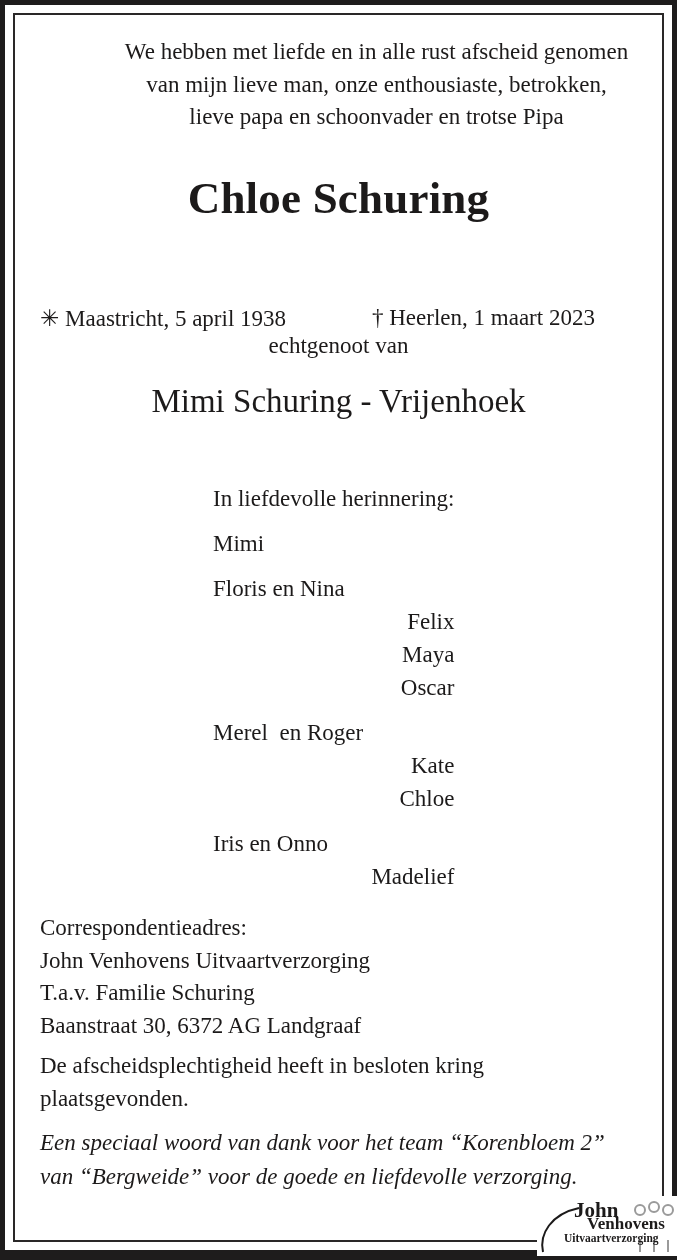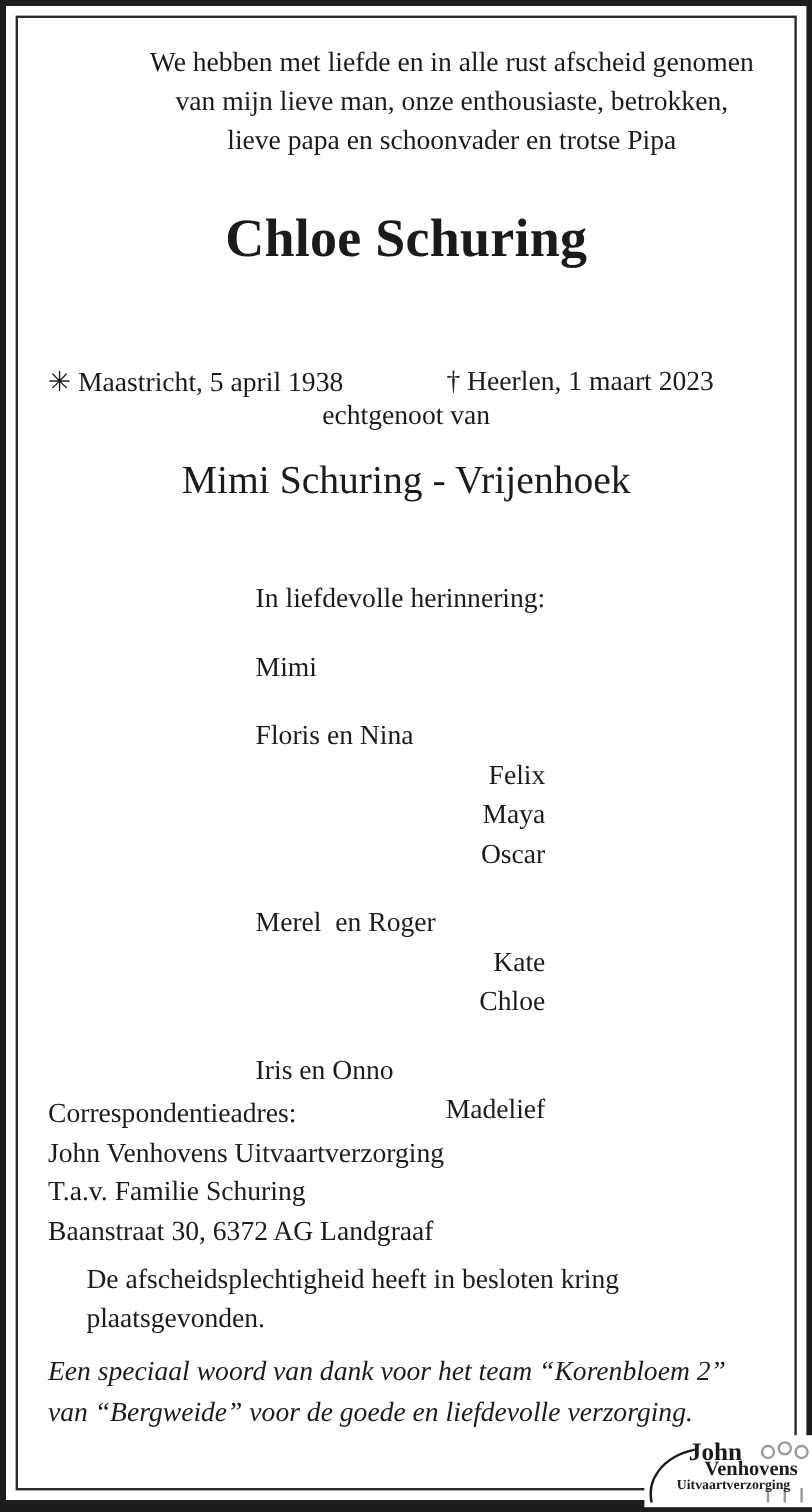--- a/index.html
+++ b/index.html
@@ -25,25 +25,25 @@
   .content { position: absolute; left: 0; top: 0; width: 677px; height: 1260px; }
   .c { position: absolute; left: 0; width: 677px; text-align: center; }
   .intro { top: 36px; font-size: 23px; line-height: 32.5px; padding-left: 38px; }
   .name { top: 172px; font-size: 45px; font-weight: bold; letter-spacing: 0.2px; }
   .dates { position: absolute; top: 257px; font-size: 23px; margin-top: 48px; }
   .birth { left: 40px; }
   .death { left: 372px; }
   .spouse-lbl { top: 333px; font-size: 23px; }
   .spouse { top: 383px; font-size: 33px; }
   .fam { position: absolute; left: 213px; top: 482px; font-size: 23px; line-height: 33px; }
-  .fam .grp { margin-top: 24px; }
+  .fam .grp { margin-top: 12px; }
   .fam .grp:first-child { margin-top: 0; }
   .fam .kid { padding-left: 19px; text-align: right; }
   .addr { position: absolute; left: 40px; top: 912px; font-size: 23px; line-height: 32.5px; }
-  .ceremony { position: absolute; left: 40px; top: 1050px; font-size: 23px; line-height: 32.5px; width: 560px; margin-left: 32px; }
+  .ceremony { position: absolute; left: 40px; top: 1050px; font-size: 23px; line-height: 32.5px; width: 560px; }
   .thanks { position: absolute; left: 40px; top: 1126px; font-size: 23px; line-height: 34px; font-style: italic; width: 620px; }
   .logo { position: absolute; left: 537px; top: 1196px; width: 140px; height: 60px; background: #ffffff; }
   .logo svg { position: absolute; left: 0; top: 0; }
   .logo .l1 { position: absolute; left: 37px; top: 6px; font-size: 21px; font-weight: bold; line-height: 16px; }
   .logo .l2 { position: absolute; left: 50px; top: 20px; font-size: 17px; font-weight: bold; line-height: 16px; }
   .logo .l3 { position: absolute; left: 4px; top: 36px; font-size: 11.5px; font-weight: bold; line-height: 12px; margin-left: 23px; }
 </style>
 </head>
 <body>
 

